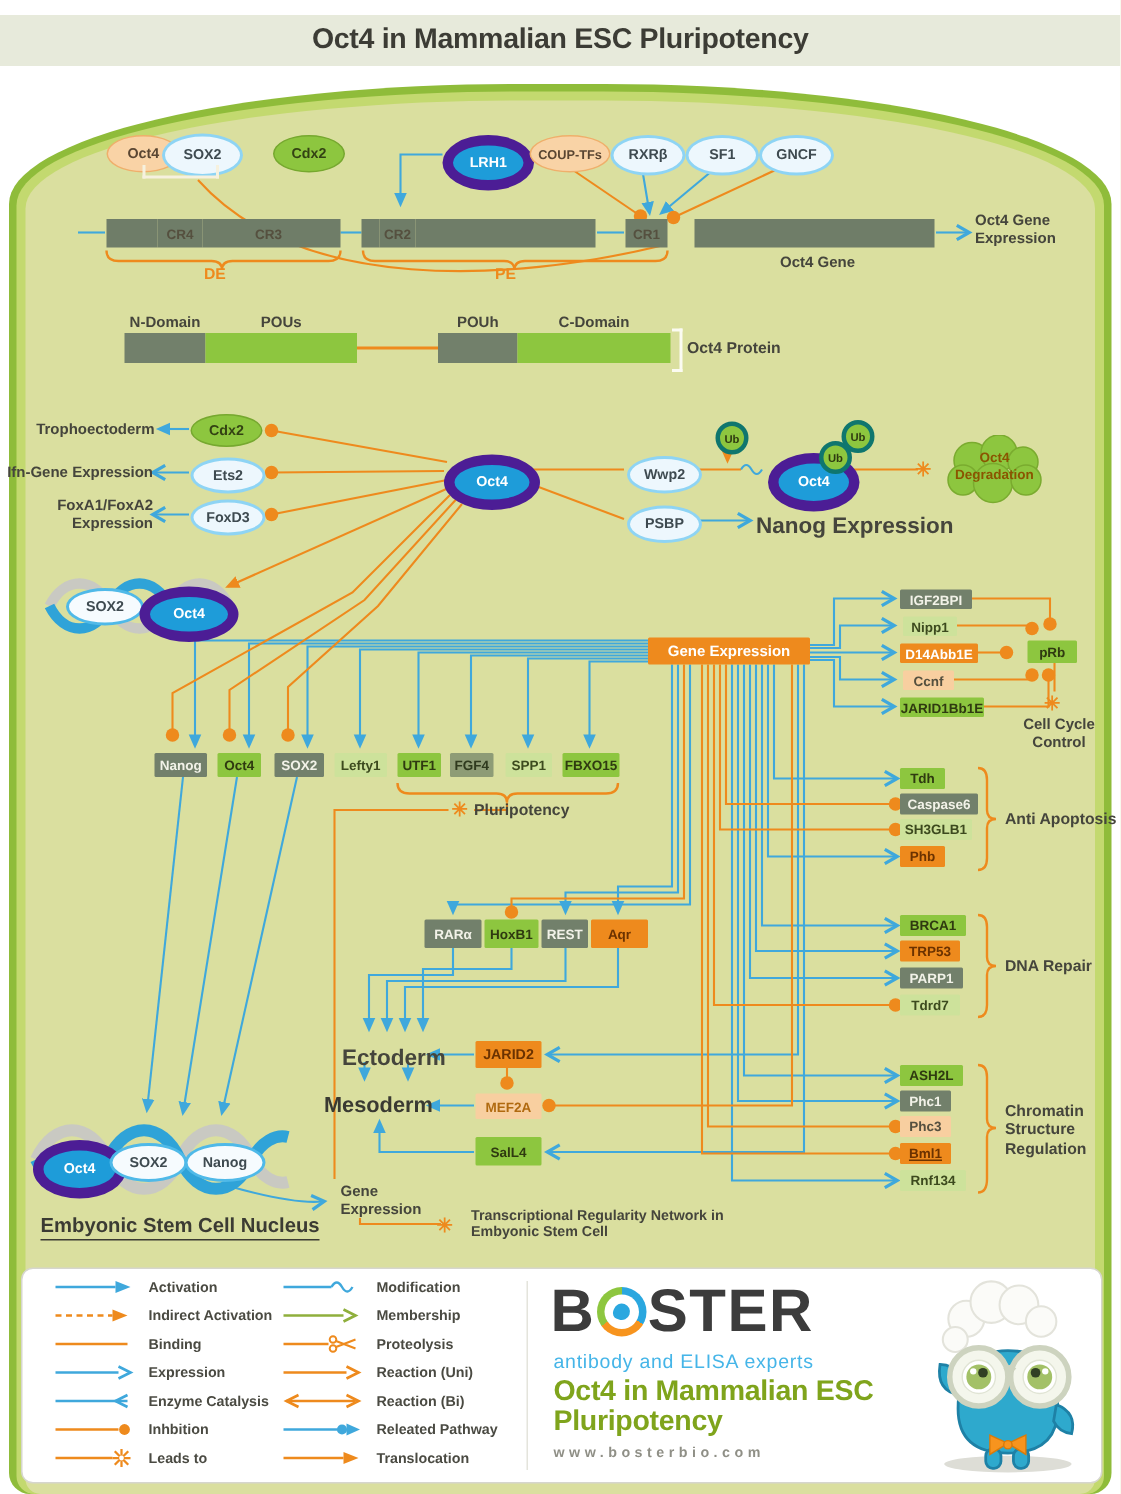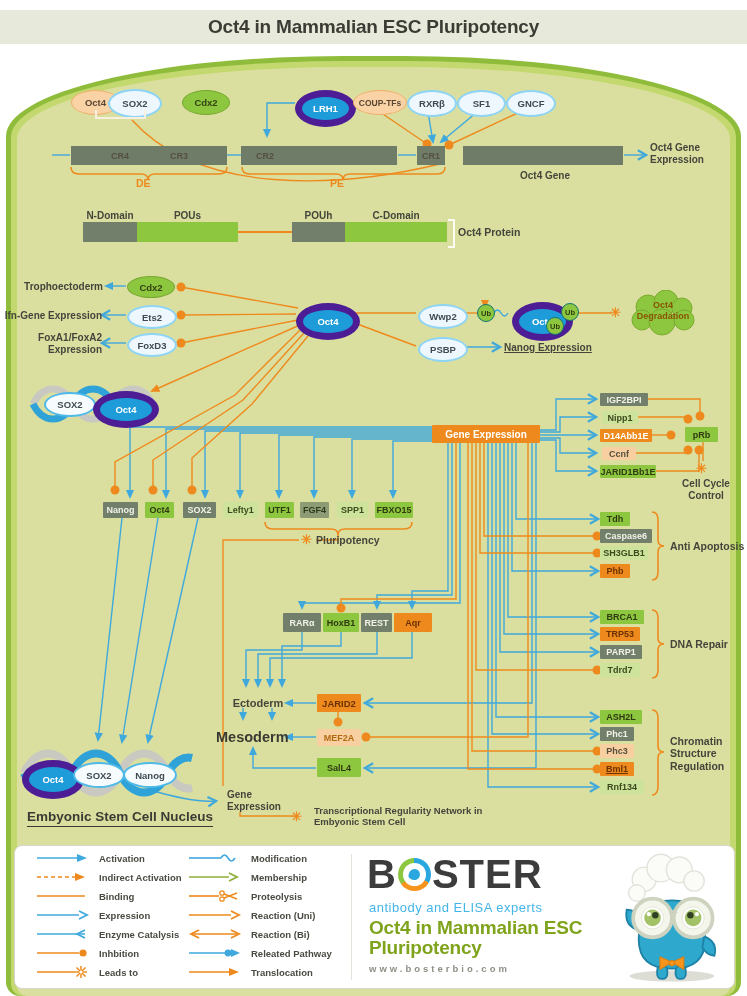--- a/index.html
+++ b/index.html
@@ -29,22 +29,22 @@
       font-weight:bold;font-size:9.5px;border-radius:50%;white-space:nowrap;}
   .blue{background:#1E9CD9;color:#fff;border:7px solid #4c1d95;}
   .lblue{background:#EDF7FD;color:#3E4A50;border:2px solid #8ED4F4;}
   .povl{background:#F9D3A6;color:#5A4632;border:1px solid #EFAF6B;}
   .govl{background:#8DC63F;color:#334213;border:1px solid #76A82F;}
   .wovl{background:#F6FBFE;color:#3E4A50;border:2px solid #4FB9E8;}
   .lbl{position:absolute;z-index:3;font-weight:bold;font-size:10px;color:#45453C;line-height:1.18;}
   .olbl{color:#EE8A1D;}
   .star{position:absolute;z-index:4;color:#EE8A1D;font-size:13px;font-weight:bold;line-height:1;}
   .ub{position:absolute;z-index:4;width:16px;height:16px;border-radius:50%;background:#8DC63F;
-      border:1px solid #0f766e;color:#2F3A10;font-size:7.5px;font-weight:bold;
-      display:flex;align-items:center;justify-content:center;margin-top:23px;}
+      border:3px solid #0f766e;color:#2F3A10;font-size:7.5px;font-weight:bold;
+      display:flex;align-items:center;justify-content:center;}
   .bar{position:absolute;z-index:3;top:146px;height:19px;background:#6F7D68;}
   .pbar{position:absolute;z-index:3;top:222px;height:20px;}
   .panel{position:absolute;left:14px;top:845px;width:719px;height:142px;background:#fff;
          border:1px solid #D6D6CE;border-radius:8px;z-index:5;}
   .lg{position:absolute;display:flex;align-items:center;gap:8px;font-size:9.5px;font-weight:bold;
       color:#4A4A42;white-space:nowrap;}
   .vdiv{position:absolute;left:336px;top:8px;width:1px;height:126px;background:#E4E4DC;}
   .logo-row{position:absolute;left:352px;top:6px;display:flex;align-items:center;color:#3C3C3C;
             font-size:40px;font-weight:bold;letter-spacing:1px;}
   .ring{width:33px;height:33px;border-radius:50%;margin:0 1px;
@@ -283,21 +283,21 @@
         <circle cx="54" cy="18" r="10"></circle>
       <circle cx="14" cy="30" r="10"></circle>
         <circle cx="34" cy="32" r="13"></circle>
         <circle cx="56" cy="30" r="10"></circle>
     </g>
   </svg>
   <div class="lbl c" style="left:632px;top:300px;width:62px;text-align:center;font-size:9px;color:#8A5500;z-index:4;">Oct4 Degradation</div>
   <div class="ov lblue" style="left:418px;top:337px;width:46px;height:21px;">
       <span>PSBP</span>
     </div>
-  <div class="lbl" style="left:504px;top:342px;font-size:10px;text-decoration:underline;">Nanog Expression</div>
+  <div class="lbl" style="left:504px;top:342px;font-size:15px;">Nanog Expression</div>
 
   <svg class="hx" style="left:25px;top:382px;" width="140" height="45" viewBox="0 0 140 45">
     <path d="M8,22 C18,2 38,2 48,22 C58,42 78,42 88,22 C98,2 118,2 128,22" stroke="#C9C9C2" stroke-width="7" fill="none"></path>
     <path d="M8,22 C18,42 38,42 48,22 C58,2 78,2 88,22 C98,42 118,42 128,22" stroke="#2FA3D8" stroke-width="7" fill="none"></path>
   </svg>
   <div class="ov wovl" style="left:44px;top:392px;width:48px;height:21px;">
       <span>SOX2</span>
     </div>
   <div class="ov blue" style="left:93px;top:391px;width:52px;height:23px;">
       <span>Oct4</span>
@@ -406,21 +406,21 @@
   <div class="bx green" style="left:323px;top:613px;width:36px;height:19px;">
       <span>HoxB1</span>
     </div>
   <div class="bx gray" style="left:361px;top:613px;width:31px;height:19px;">
       <span>REST</span>
     </div>
   <div class="bx orange" style="left:394px;top:613px;width:38px;height:19px;">
       <span>Aqr</span>
     </div>
 
-  <div class="lbl c" style="left:228px;top:697px;width:60px;text-align:center;font-size:11px;">Ectoderm</div>
+  <div class="lbl c" style="left:228px;top:697px;width:60px;text-align:center;font-size:15px;">Ectoderm</div>
   <div class="bx orange" style="left:317px;top:694px;width:44px;height:18px;font-size:9.5px;">
       <span>JARID2</span>
     </div>
   <div class="lbl c" style="left:216px;top:729px;width:72px;text-align:center;font-size:14.5px;color:#3A3A32;">Mesoderm</div>
   <div class="bx peach" style="left:317px;top:729px;width:44px;height:17px;color:#B06A10;">
       <span>MEF2A</span>
     </div>
   <div class="bx green" style="left:317px;top:758px;width:44px;height:19px;">
       <span>SalL4</span>
     </div>

